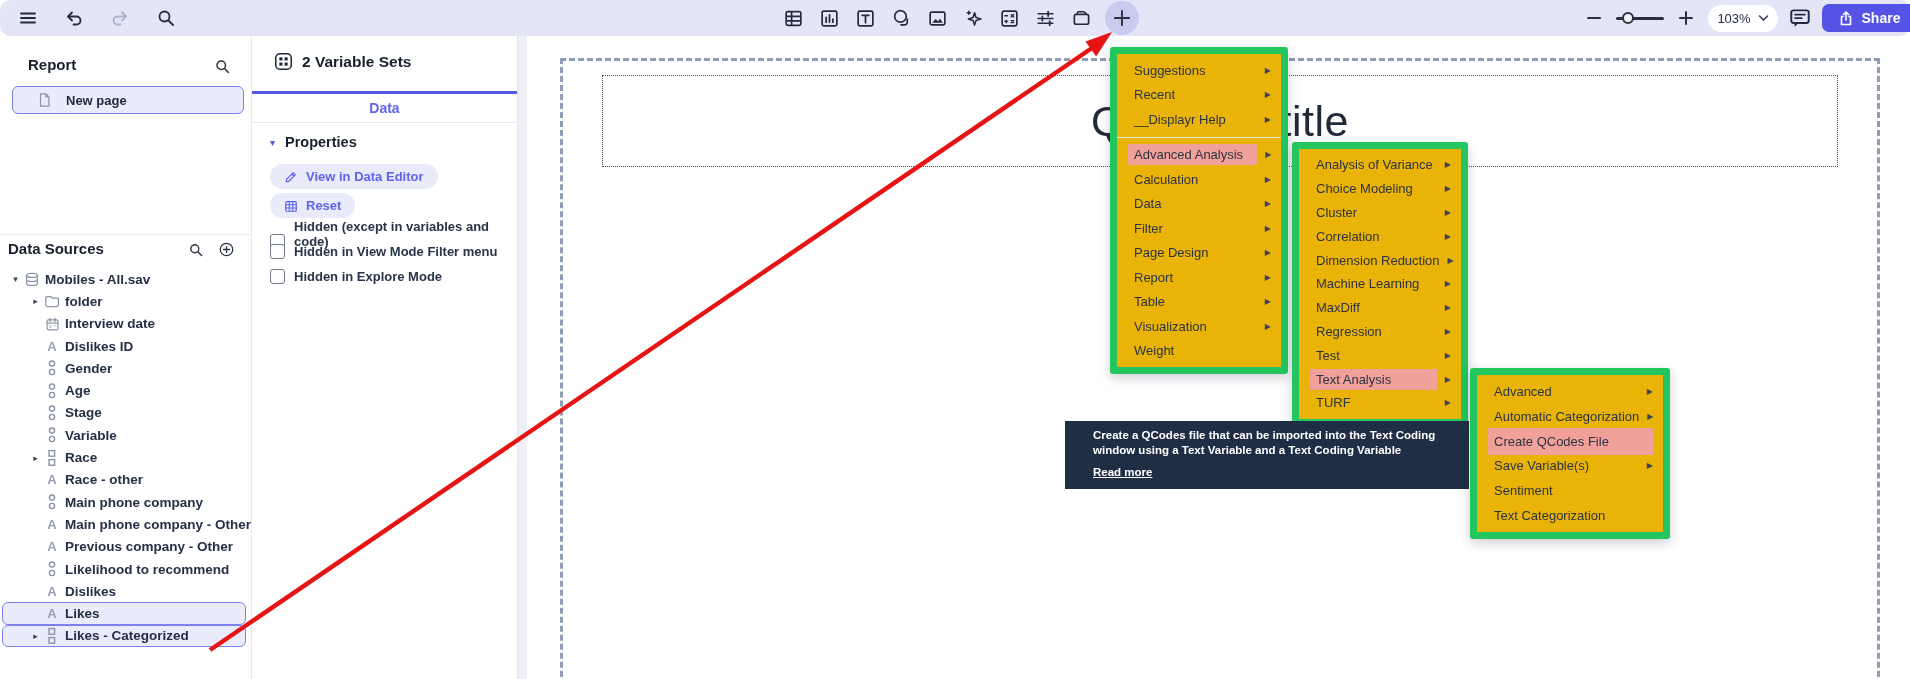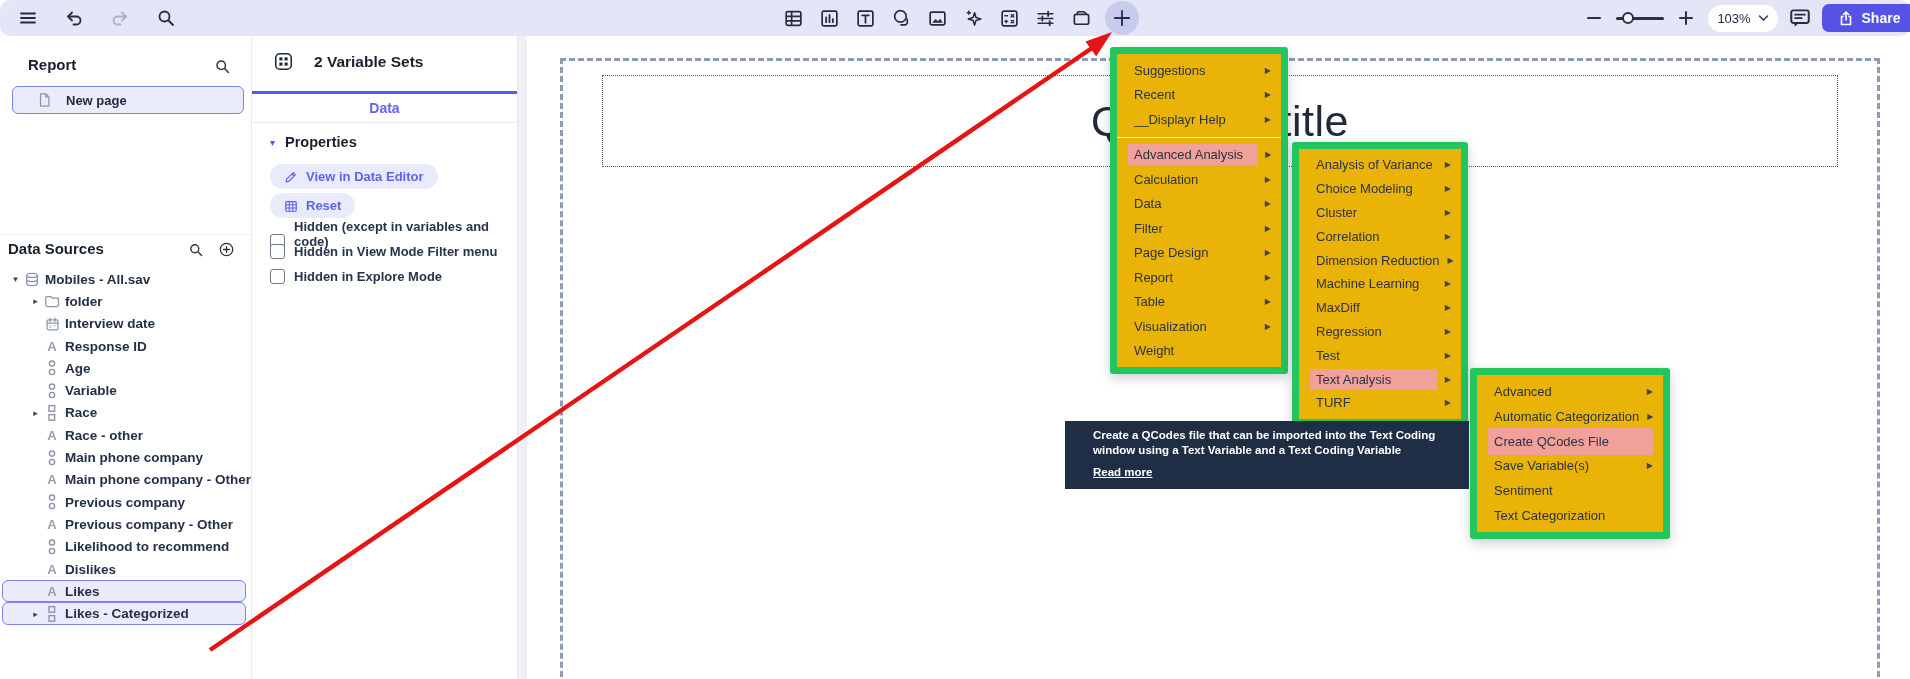--- a/index.html
+++ b/index.html
@@ -37,21 +37,21 @@
   .trow { height:22.3px; display:flex; align-items:center; cursor:pointer; border:1.5px solid transparent; border-radius:6px; margin:0 6px 0 2px; }
   .trow.sel { background:#eaecfb; border-color:#7d81ee; }
   .texp { width:13px; font-size:9px; color:#39414f; text-align:center; flex:none; }
   .ticon { width:20px; display:flex; justify-content:center; color:#8a94a8; flex:none; }
   .ticon .a-glyph { font-size:13px; font-weight:bold; color:#97a0b2; }
   .tlabel { margin-left:3px; font-size:13.5px; font-weight:600; color:#243047; white-space:nowrap; }
   .lvl0 { padding-left:6px; } .lvl1 { padding-left:26px; }
 
   
   #inspector { position:absolute; left:252px; top:36px; width:266px; height:643px; background:#fff; border-right:1px solid #e2e5ea; z-index:5; }
-  #insp-header { position:absolute; left:22px; top:16px; display:flex; align-items:center; gap:21px; }
+  #insp-header { position:absolute; left:22px; top:16px; display:flex; align-items:center; gap:9px; }
   #insp-header .panel-h { font-size:15.5px; }
   #insp-line { position:absolute; left:0; top:55px; width:100%; height:3px; background:#5558e8; }
   #insp-tab { position:absolute; left:0; top:64px; width:100%; text-align:center; font-size:14px; font-weight:bold; color:#6266ee; cursor:pointer; }
   #insp-div { position:absolute; left:0; top:86px; width:100%; height:1px; background:#e9ebef; }
   #props-row { position:absolute; left:18px; top:98px; display:flex; align-items:center; gap:10px; cursor:pointer; }
   #props-row .tri { font-size:10px; color:#5558e8; }
   #props-row .panel-h { font-size:14.5px; }
   .pill { position:absolute; left:18px; height:25px; background:#e9ebfa; border-radius:13px; display:inline-flex; align-items:center; gap:8px; padding:0 14px; color:#5f63ea; font-size:13px; font-weight:600; cursor:pointer; }
   #pill-view { top:128px; } #pill-reset { top:157px; }
   .cb-row { position:absolute; left:18px; display:flex; align-items:flex-end; gap:9px; cursor:pointer; }
@@ -281,40 +281,60 @@
             <path d="M5.5 11h2M10.5 11h2M5.5 13.5h2" stroke="currentColor" stroke-width="1.2"></path>
           </svg>
         </span>
         <span class="tlabel">Interview date</span>
       </div>
       <div class="trow lvl1">
         <span class="texp"></span>
         <span class="ticon">
           <span class="a-glyph">A</span>
         </span>
-        <span class="tlabel">Response ID</span>
+        <span class="tlabel">Dislikes ID</span>
       </div>
       <div class="trow lvl1">
         <span class="texp"></span>
         <span class="ticon">
           <svg width="12" height="18" viewBox="0 0 12 18" fill="none">
             <circle cx="6" cy="4.6" r="2.6" stroke="currentColor" stroke-width="1.4"></circle>
             <circle cx="6" cy="13" r="2.6" stroke="currentColor" stroke-width="1.4"></circle>
           </svg>
         </span>
-        <span class="tlabel">Age</span>
+        <span class="tlabel">Gender</span>
       </div>
       <div class="trow lvl1">
         <span class="texp"></span>
         <span class="ticon">
           <svg width="12" height="18" viewBox="0 0 12 18" fill="none">
             <circle cx="6" cy="4.6" r="2.6" stroke="currentColor" stroke-width="1.4"></circle>
             <circle cx="6" cy="13" r="2.6" stroke="currentColor" stroke-width="1.4"></circle>
           </svg>
         </span>
+        <span class="tlabel">Age</span>
+      </div>
+      <div class="trow lvl1">
+        <span class="texp"></span>
+        <span class="ticon">
+          <svg width="12" height="18" viewBox="0 0 12 18" fill="none">
+            <circle cx="6" cy="4.6" r="2.6" stroke="currentColor" stroke-width="1.4"></circle>
+            <circle cx="6" cy="13" r="2.6" stroke="currentColor" stroke-width="1.4"></circle>
+          </svg>
+        </span>
+        <span class="tlabel">Stage</span>
+      </div>
+      <div class="trow lvl1">
+        <span class="texp"></span>
+        <span class="ticon">
+          <svg width="12" height="18" viewBox="0 0 12 18" fill="none">
+            <circle cx="6" cy="4.6" r="2.6" stroke="currentColor" stroke-width="1.4"></circle>
+            <circle cx="6" cy="13" r="2.6" stroke="currentColor" stroke-width="1.4"></circle>
+          </svg>
+        </span>
         <span class="tlabel">Variable</span>
       </div>
       <div class="trow lvl1">
         <span class="texp">▸</span>
         <span class="ticon">
           <svg width="12" height="18" viewBox="0 0 12 18" fill="none">
             <rect x="3" y="1.6" width="5.6" height="5.6" stroke="currentColor" stroke-width="1.4"></rect>
             <rect x="3" y="10.6" width="5.6" height="5.6" stroke="currentColor" stroke-width="1.4"></rect>
           </svg>
         </span>
@@ -336,30 +356,20 @@
           </svg>
         </span>
         <span class="tlabel">Main phone company</span>
       </div>
       <div class="trow lvl1">
         <span class="texp"></span>
         <span class="ticon">
           <span class="a-glyph">A</span>
         </span>
         <span class="tlabel">Main phone company - Other</span>
-      </div>
-      <div class="trow lvl1">
-        <span class="texp"></span>
-        <span class="ticon">
-          <svg width="12" height="18" viewBox="0 0 12 18" fill="none">
-            <circle cx="6" cy="4.6" r="2.6" stroke="currentColor" stroke-width="1.4"></circle>
-            <circle cx="6" cy="13" r="2.6" stroke="currentColor" stroke-width="1.4"></circle>
-          </svg>
-        </span>
-        <span class="tlabel">Previous company</span>
       </div>
       <div class="trow lvl1">
         <span class="texp"></span>
         <span class="ticon">
           <span class="a-glyph">A</span>
         </span>
         <span class="tlabel">Previous company - Other</span>
       </div>
       <div class="trow lvl1">
         <span class="texp"></span>

